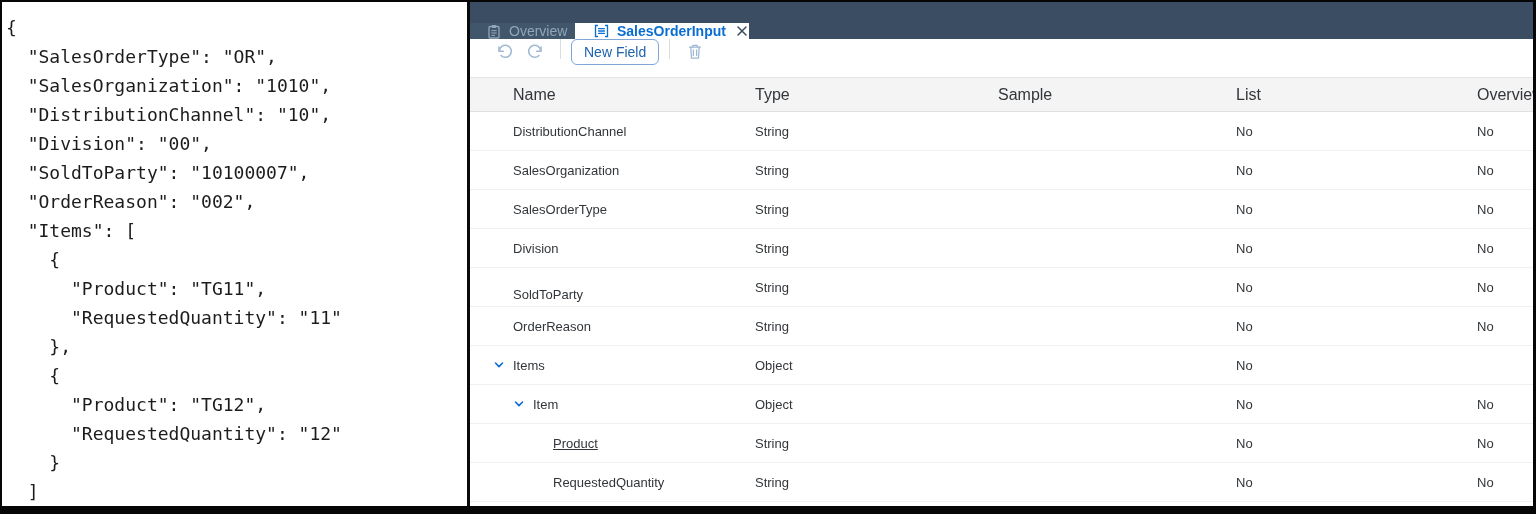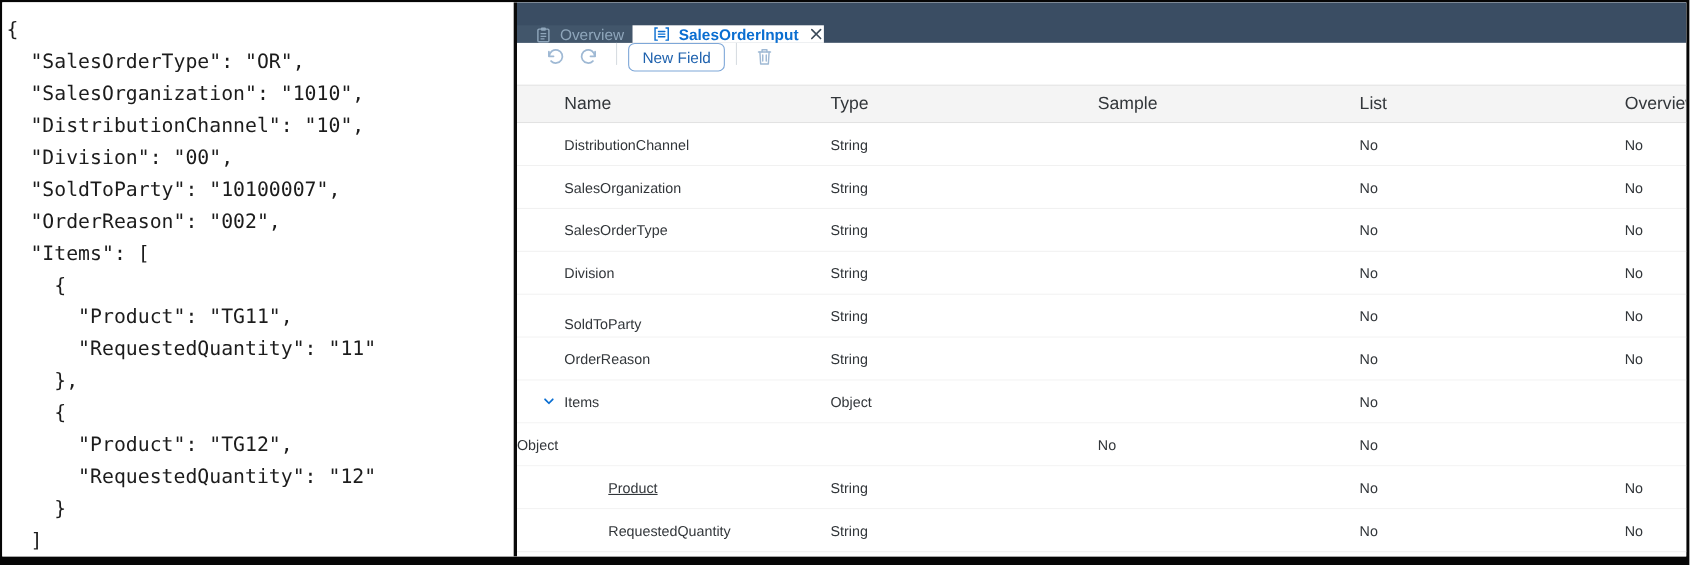--- a/index.html
+++ b/index.html
@@ -315,20 +315,28 @@
                   <path d="M2.5 4L6 7.6L9.5 4" fill="none" stroke="#0a6ed1" stroke-width="1.6" stroke-linecap="round" stroke-linejoin="round"></path>
                 </svg>
               </span>
               <span>Items</span>
             </div>
             <div class="td">Object</div>
             <div class="td"></div>
             <div class="td">No</div>
           </div>
           <div class="trow">
+            <div class="td col-name" style="padding-left: 43px;">
+              <span class="chevron">
+                <svg width="12" height="12" viewBox="0 0 12 12">
+                  <path d="M2.5 4L6 7.6L9.5 4" fill="none" stroke="#0a6ed1" stroke-width="1.6" stroke-linecap="round" stroke-linejoin="round"></path>
+                </svg>
+              </span>
+              <span>Item</span>
+            </div>
             <div class="td">Object</div>
             <div class="td"></div>
             <div class="td">No</div>
             <div class="td">No</div>
           </div>
           <div class="trow">
             <div class="td col-name" style="padding-left: 63px; text-decoration: underline;">
               <span class="chevron-spacer"></span>
               <span>Product</span>
             </div>

